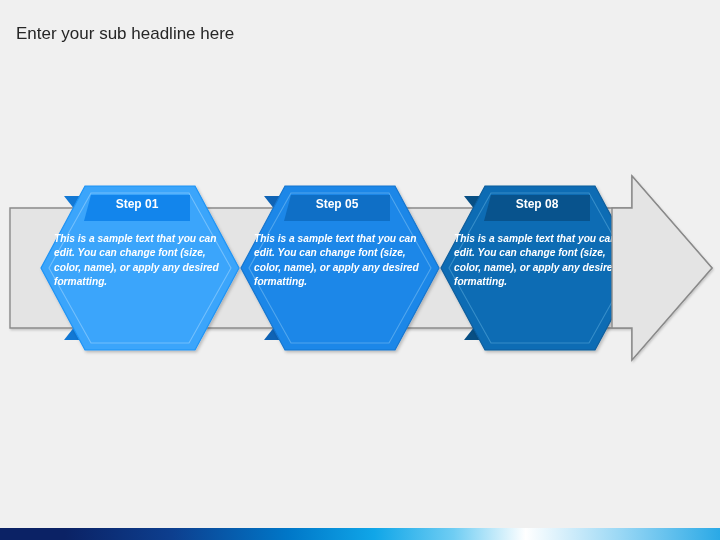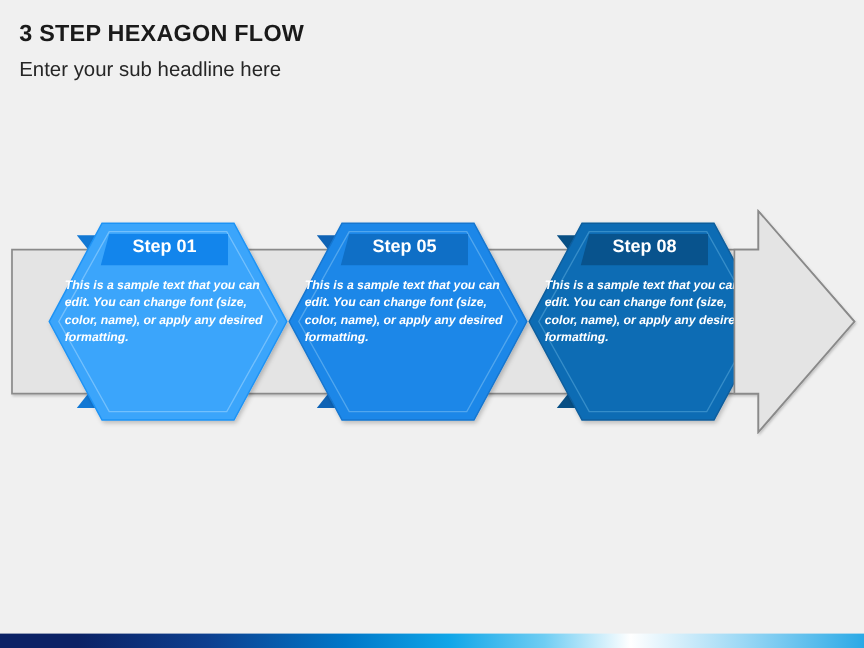--- a/index.html
+++ b/index.html
@@ -56,21 +56,21 @@
     width: 720px;
     height: 540px;
   }
   #diagram svg {
     display: block;
   }
 
   
   .step-badge-text {
     font-family: "Liberation Sans", sans-serif;
-    font-size: 15px;
+    font-size: 12px;
     font-weight: bold;
     color: #ffffff;
     text-align: center;
     line-height: 1;
     white-space: nowrap;
   }
   .step-body-text {
     font-family: "Liberation Sans", sans-serif;
     font-size: 10.2px;
     font-style: italic;
@@ -99,21 +99,20 @@
        #9bd8f5 86%,
        #2aa9e6 100%);
   }
 </style>
 </head>
 <body>
 
 <div id="slide">
 
   <div id="header">
-    <h1 id="title">3 STEP HEXAGON FLOW</h1>
     <p id="subtitle">Enter your sub headline here</p>
   </div>
 
   <div id="diagram">
     <svg width="720" height="540" viewBox="0 0 720 540" xmlns="http://www.w3.org/2000/svg">
 
       <defs>
         <filter id="softshadow" x="-30%" y="-30%" width="170%" height="170%">
           <feDropShadow dx="1.5" dy="2" stdDeviation="1.6" flood-color="#000000" flood-opacity="0.22"></feDropShadow>
         </filter>

